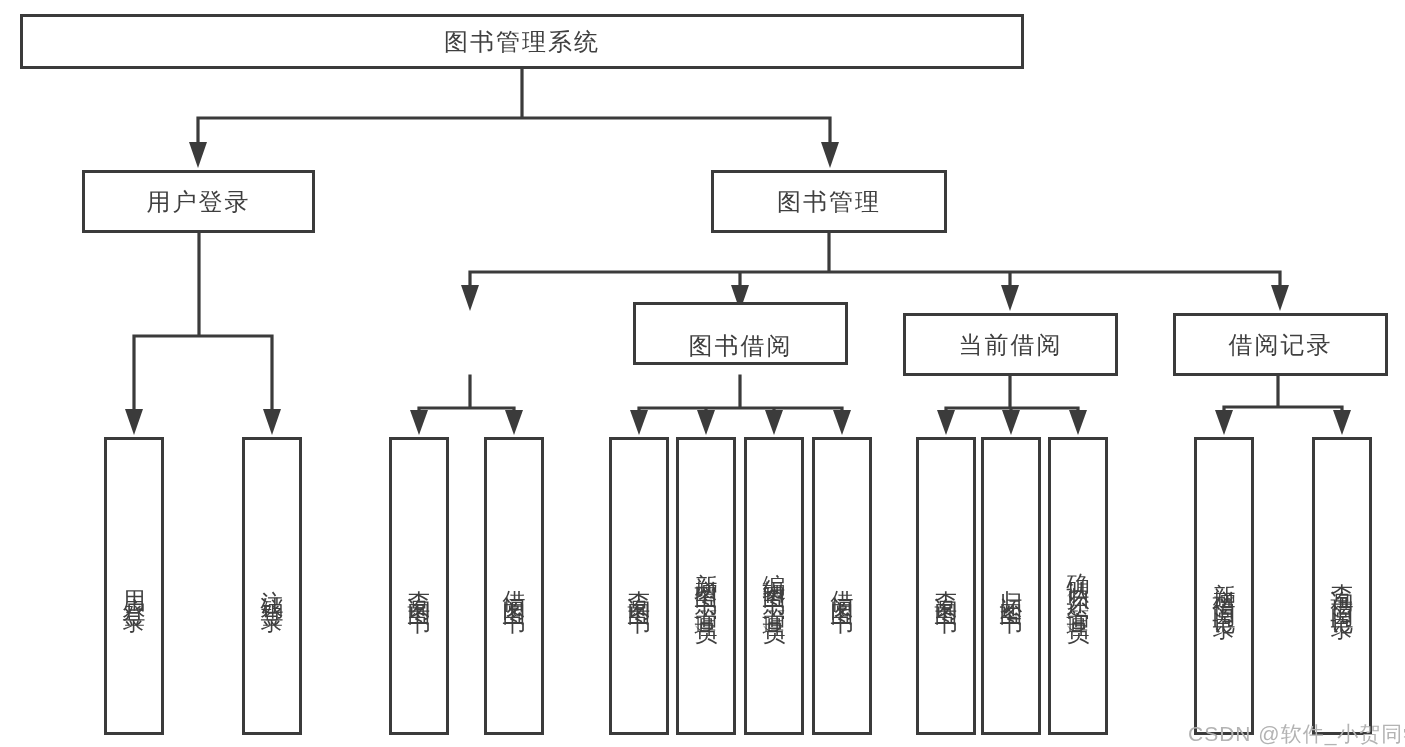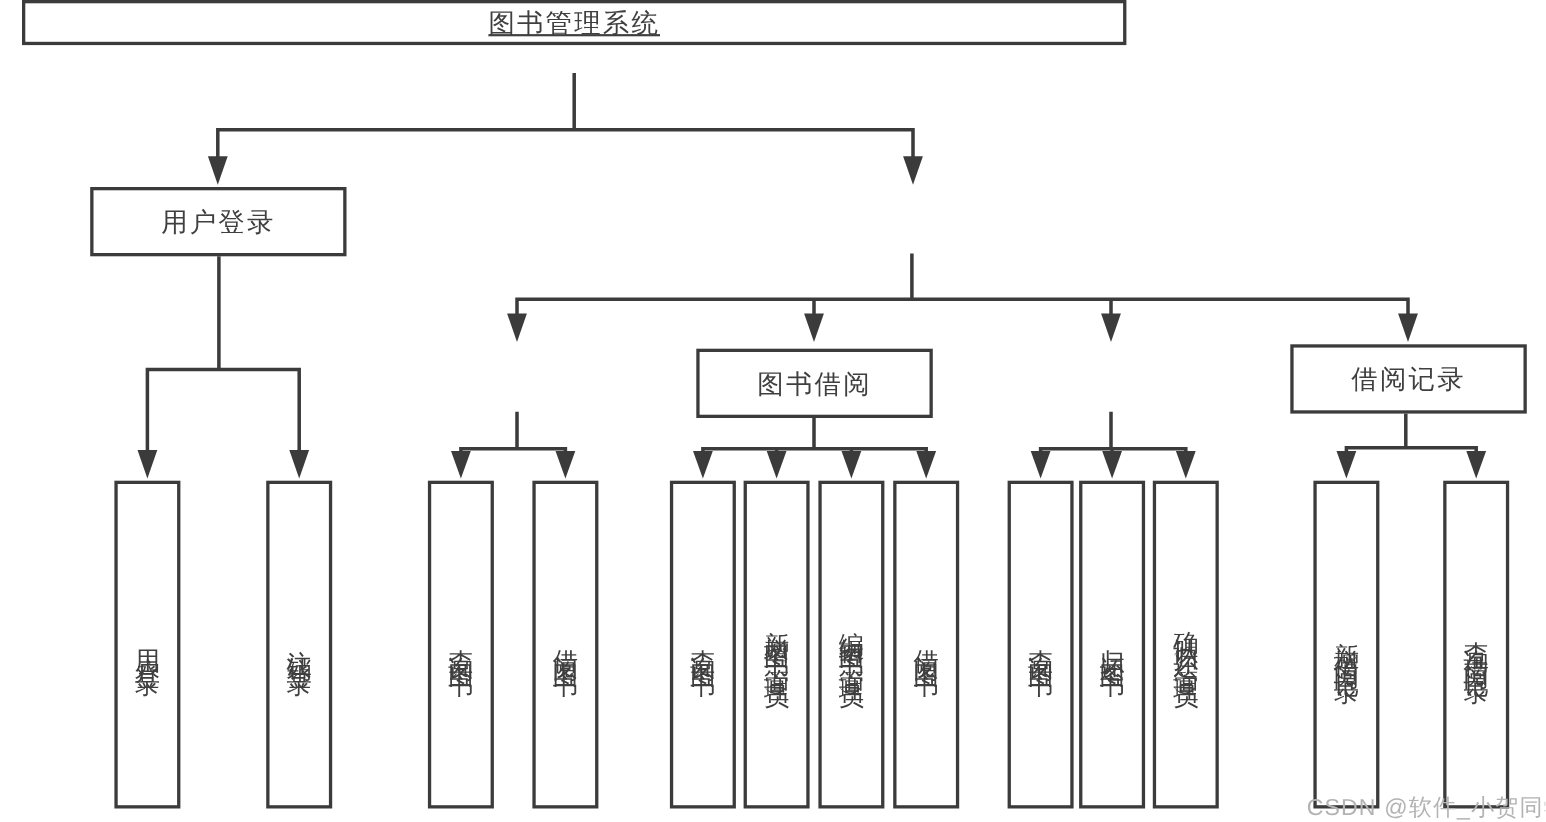--- a/index.html
+++ b/index.html
@@ -43,22 +43,22 @@
     align-items:center;
     justify-content:center;
     color:var(--text);
   }
   .hbox{
     height:63px;
     font-size:24px;
     letter-spacing:2px;
   }
   .root-box{
-    left:20px;top:0;
-    width:1004px;height:41px;text-decoration:underline;
+    left:20px;top:14px;
+    width:1004px;height:55px;
   }
   .vbox{
     top:437px;
     width:60px;height:298px;
     writing-mode:vertical-rl;
     text-orientation:mixed;
     font-size:23px;
     letter-spacing:7px;
     line-height:1;
   }
@@ -114,23 +114,29 @@
     <polygon class="arrowhead" points="1333,410 1351,410 1342,435"></polygon>
   </svg>
 
   <div class="node hbox root-box">
     <span class="label">图书管理系统</span>
   </div>
 
   <div class="node hbox" style="left:82px;top:170px;width:233px;">
     <span class="label">用户登录</span>
   </div>
+  <div class="node hbox" style="left:711px;top:170px;width:236px;">
+    <span class="label">图书管理</span>
+  </div>
 
-  <div class="node hbox" style="left:633px;top:317px;width:215px;">
+  <div class="node hbox" style="left:633px;top:302px;width:215px;align-items:flex-end;">
     <span class="label">图书借阅</span>
+  </div>
+  <div class="node hbox" style="left:903px;top:313px;width:215px;">
+    <span class="label">当前借阅</span>
   </div>
   <div class="node hbox" style="left:1173px;top:313px;width:215px;align-items:center;">
     <span class="label">借阅记录</span>
   </div>
 
   <div class="node vbox" style="left:104px;">
     <span class="label">用户登录</span>
   </div>
   <div class="node vbox" style="left:242px;">
     <span class="label">注销登录</span>

